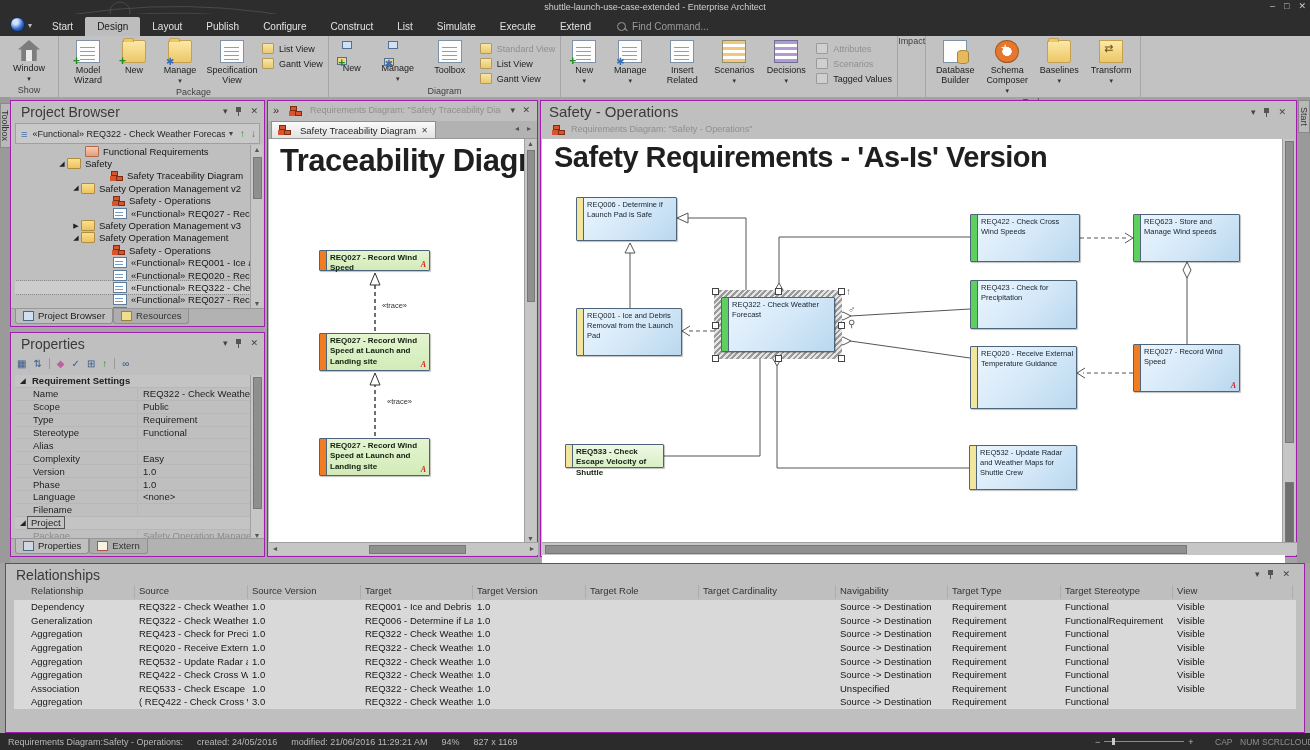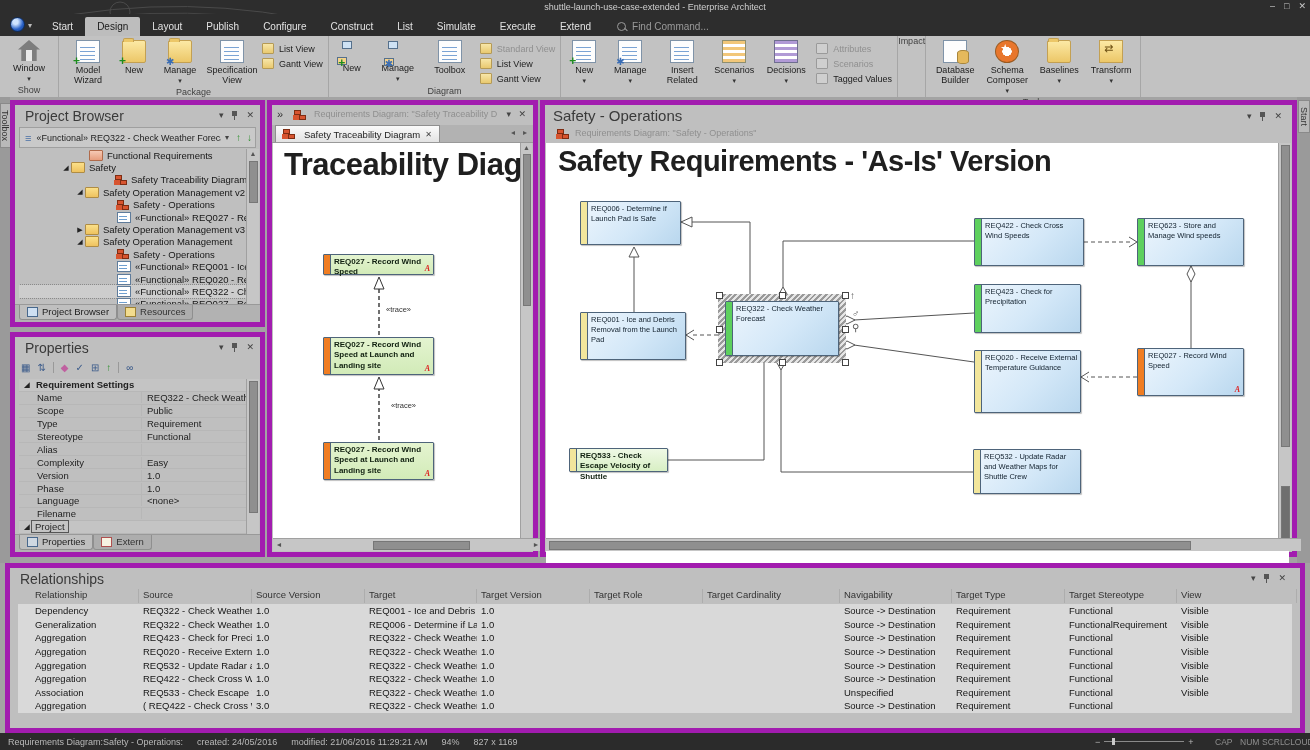--- a/index.html
+++ b/index.html
@@ -58,21 +58,21 @@
   .ri-house{background:#7d7d7d;clip-path:polygon(50% 0,100% 45%,85% 45%,85% 100%,15% 100%,15% 45%,0 45%);}
   .ri-house::after{content:"";position:absolute;left:8px;top:10px;width:6px;height:11px;background:#e9e9e9;}
   .ri-scen{background:#fff;border:1px solid #8f8f6f;background-image:repeating-linear-gradient(#f2c779 0 3px,#fff 3px 6px);}
   .ri-dec{background:#fff;border:1px solid #6f6f8f;background-image:repeating-linear-gradient(#b19ad6 0 3px,#fff 3px 6px);}
   .ri-tracei{background:transparent;}
   .ri-tracei::before{content:"";position:absolute;left:0;top:1px;width:8px;height:6px;background:#f6c46a;border:1px solid #a8863c;}
   .ri-tracei::after{content:"";position:absolute;right:0;bottom:1px;width:8px;height:6px;background:#9fc3e8;border:1px solid #4c6f94;box-shadow:-6px -5px 0 #9fc3e8;}
   
   .edge-strip{background:#9a9a9a;}
   .edge-tab{background:#b9b9b9;color:#333;font-size:9px;writing-mode:vertical-rl;padding:6px 0;text-align:center;border:1px solid #8a8a8a;}
-  .panel{background:#bfbfbf;border:5px solid #a21caf;box-sizing:border-box;}
+  .panel{background:#bfbfbf;border:1px solid #a21caf;box-sizing:border-box;}
   .ptitle{font-size:14px;color:#3a3a3a;padding:3px 0 0 10px;}
   .pbtns{position:absolute;right:6px;top:5px;display:flex;gap:8px;color:#444;font-size:9px;align-items:center;}
   .pin-ic{display:inline-block;width:7px;height:9px;position:relative;}
   .pin-ic::before{content:"";position:absolute;left:1px;top:0;width:5px;height:5px;background:#555;}
   .pin-ic::after{content:"";position:absolute;left:3px;top:5px;width:1px;height:4px;background:#555;}
   .scroll-v{position:absolute;background:#c6c6c6;border-left:1px solid #a0a0a0;}
   .scroll-h{position:absolute;background:#c6c6c6;border-top:1px solid #a0a0a0;}
   .thumb{position:absolute;background:#8f8f8f;border:1px solid #777;}
   .sarrow{position:absolute;color:#555;font-size:7px;line-height:10px;width:100%;text-align:center;}
   

